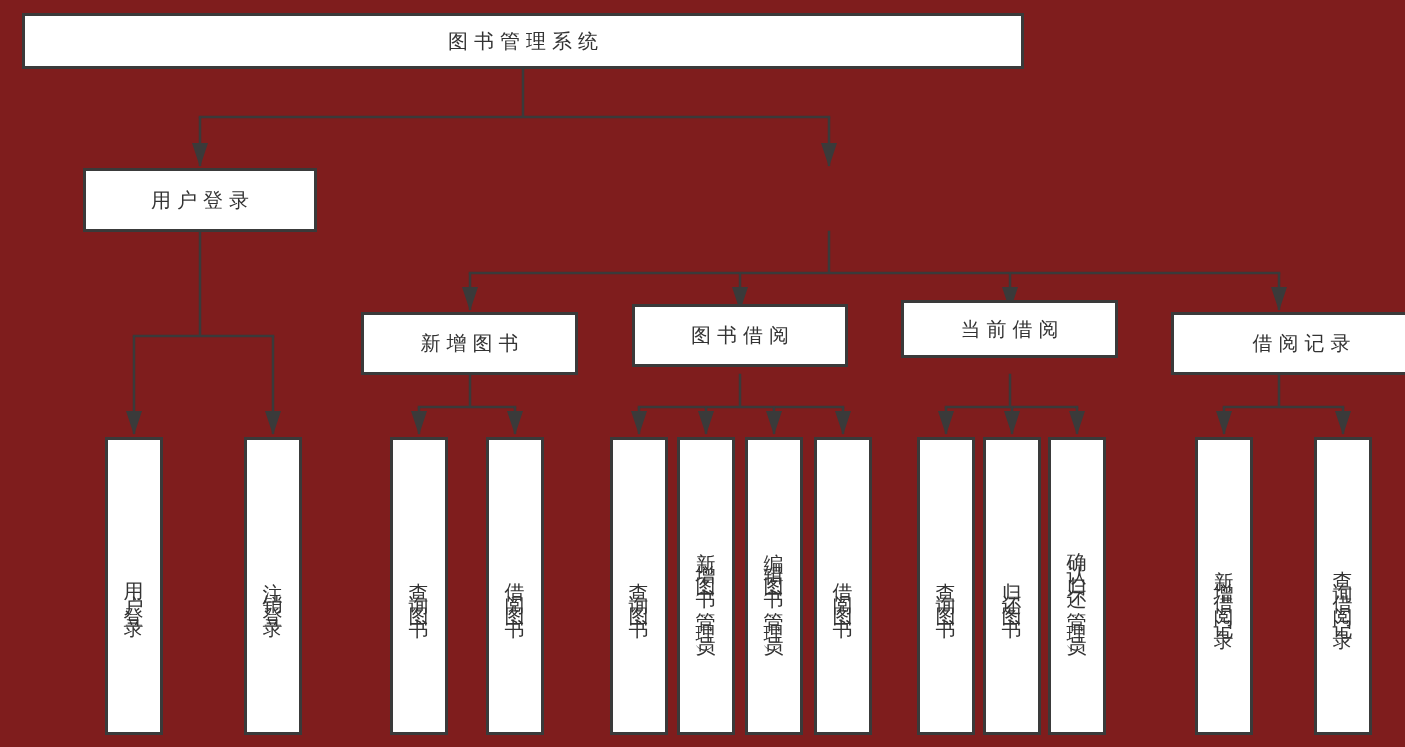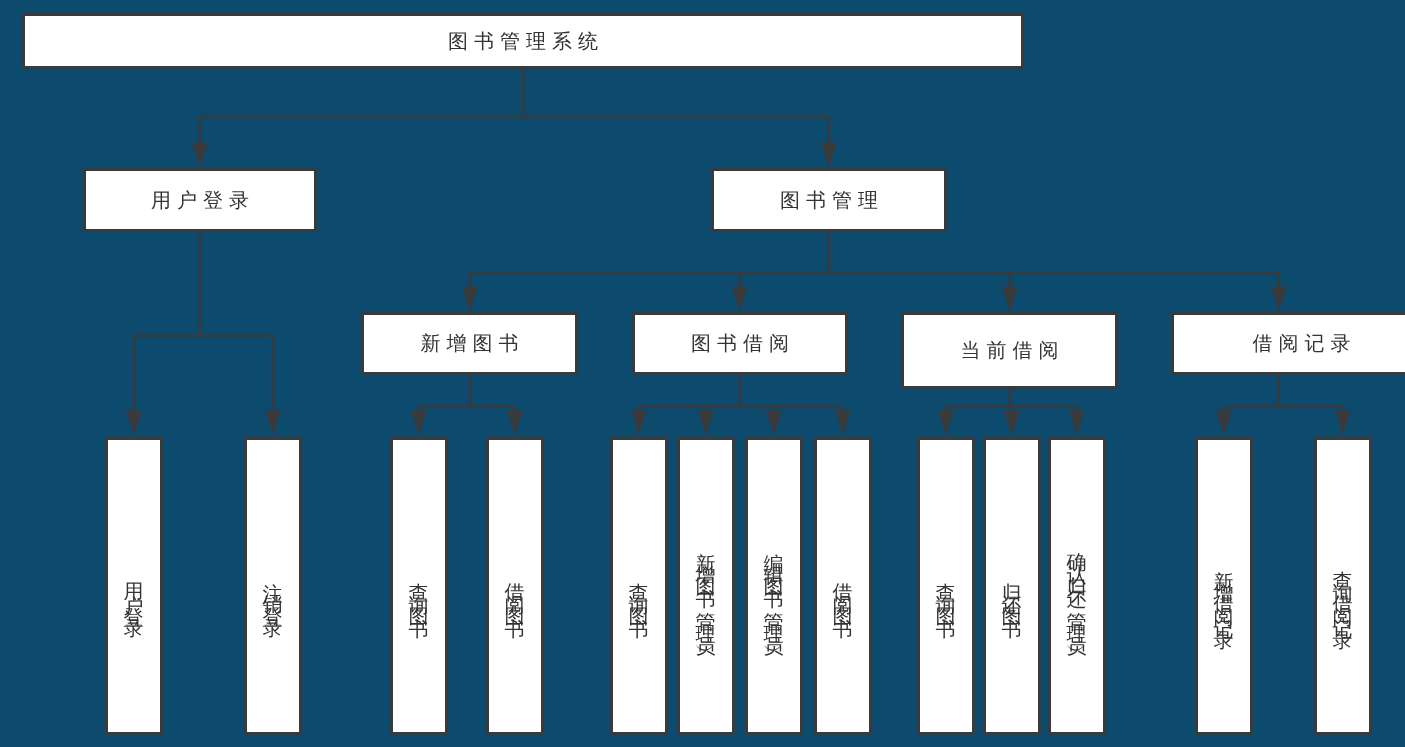--- a/index.html
+++ b/index.html
@@ -1,20 +1,20 @@
 <!DOCTYPE html>
 <html><head>
 <meta charset="utf-8">
 <style>
   html, body { margin: 0; padding: 0; background: #ffffff; }
   .canvas {
     position: relative;
     width: 1405px;
     height: 747px;
-    background: #0c4a6e;
+    background: #7f1d1d;
     font-family: "Liberation Sans", sans-serif;
     overflow: hidden;
   }
   .connectors {
     position: absolute;
     left: 0; top: 0;
     width: 1405px; height: 747px;
     z-index: 1;
   }
   .box {
@@ -99,25 +99,24 @@
       <line x1="1077" y1="407" x2="1077" y2="434" marker-end="url(#arrow)"></line>
 
       <line x1="1224" y1="407" x2="1224" y2="434" marker-end="url(#arrow)"></line>
       <line x1="1343" y1="407" x2="1343" y2="434" marker-end="url(#arrow)"></line>
     </g>
   </svg>
 
   <div class="box hbox" style="left:22px; top:13px; width:1002px; height:56px">图书管理系统</div>
 
   <div class="box hbox" style="left:83px; top:168px; width:234px; height:64px">用户登录</div>
-  <div class="box hbox" style="left:711px; top:168px; width:236px; height:64px">图书管理</div>
 
   <div class="box hbox" style="left:361px; top:312px; width:217px; height:63px">新增图书</div>
-  <div class="box hbox" style="left:632px; top:312px; width:216px; height:63px">图书借阅</div>
-  <div class="box hbox" style="left:901px; top:312px; width:217px; height:77px">当前借阅</div>
+  <div class="box hbox" style="left:632px; top:304px; width:216px; height:63px">图书借阅</div>
+  <div class="box hbox" style="left:901px; top:300px; width:217px; height:58px">当前借阅</div>
   <div class="box hbox" style="left:1171px; top:312px; width:261px; height:63px">借阅记录</div>
 
   <div class="box vbox" style="left:105px; top:437px; width:58px; height:298px">用户登录</div>
   <div class="box vbox" style="left:244px; top:437px; width:58px; height:298px">注销登录</div>
 
   <div class="box vbox" style="left:390px; top:437px; width:58px; height:298px">查询图书</div>
   <div class="box vbox" style="left:486px; top:437px; width:58px; height:298px">借阅图书</div>
 
   <div class="box vbox" style="left:610px; top:437px; width:58px; height:298px">查询图书</div>
   <div class="box vbox" style="left:677px; top:437px; width:58px; height:298px">新增图书（管理员）</div>

